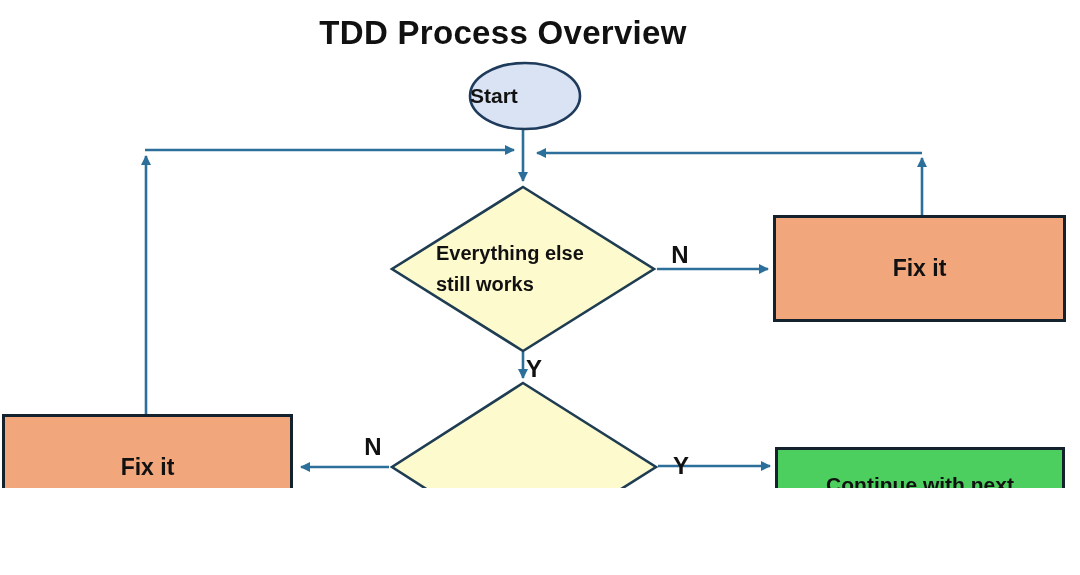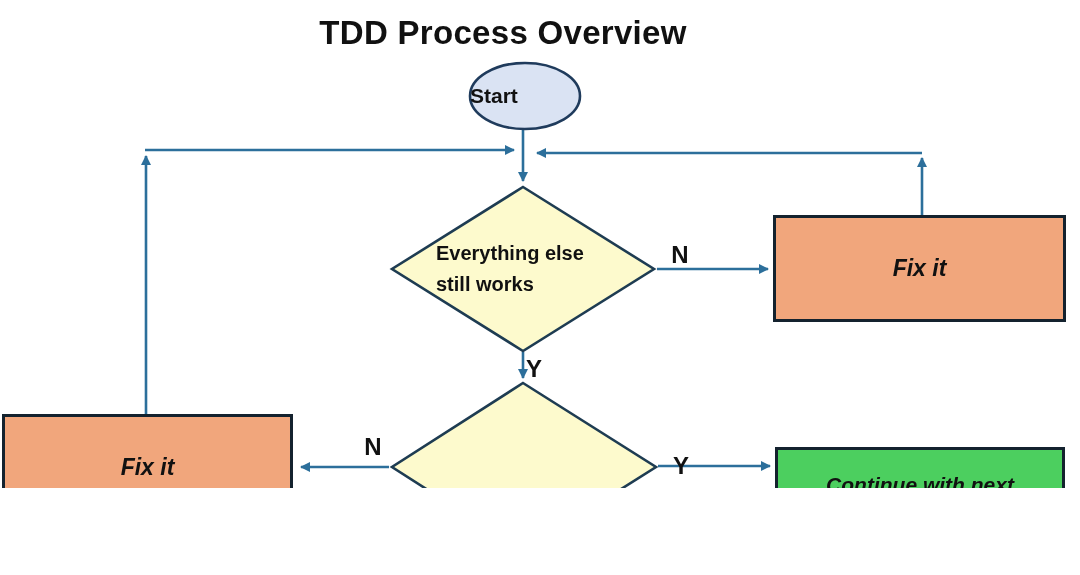--- a/index.html
+++ b/index.html
@@ -82,21 +82,20 @@
   .box {
     position: absolute;
     box-sizing: border-box;
     border: 3px solid var(--box-border, #14222e);
     display: flex;
     align-items: center;
     justify-content: center;
     text-align: center;
     color: var(--text, #111);
     font-weight: 700;
-    font-style: italic;
   }
   .fix-left {
     left: 2px; top: 414px;
     width: 291px; height: 106px;
     background: var(--fixit-fill, #f1a67c);
     font-size: 23px;
   }
   .fix-right {
     left: 773px; top: 215px;
     width: 293px; height: 107px;

